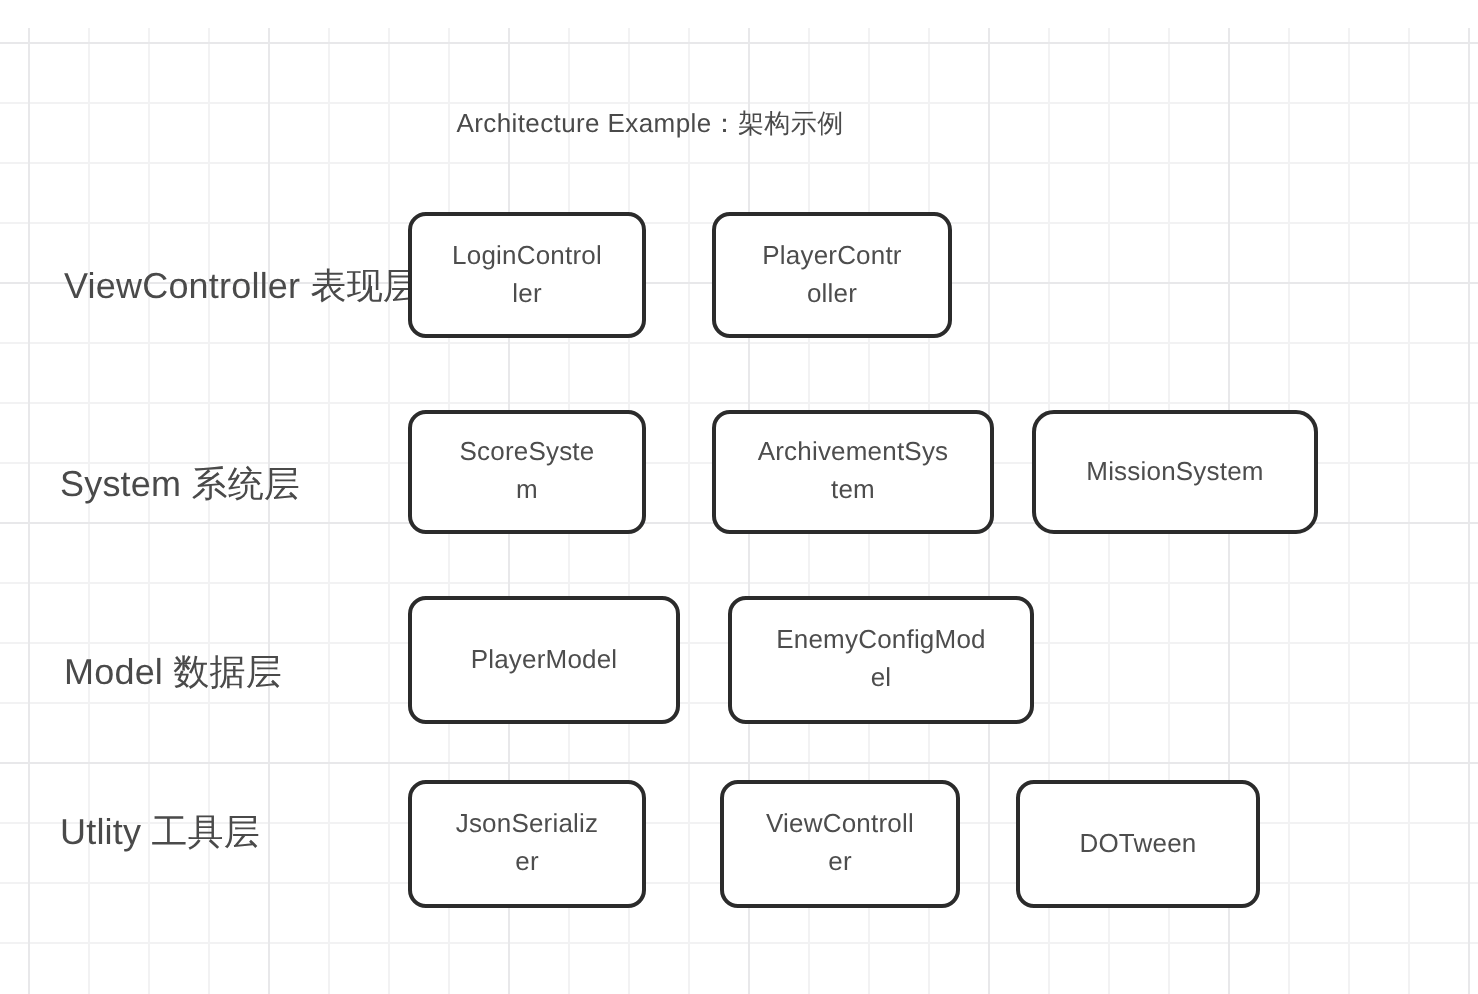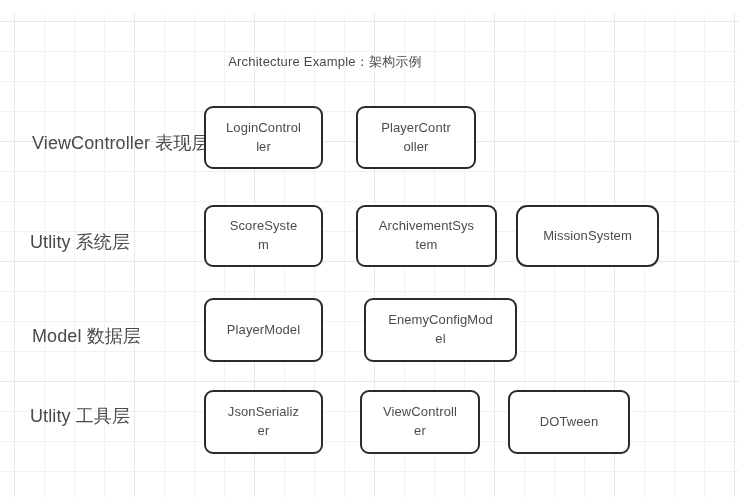--- a/index.html
+++ b/index.html
@@ -77,31 +77,31 @@
 <div id="canvas">
 
   <div class="diagram-title">Architecture Example：架构示例</div>
 
   <div class="row-label" style="left:32px; top:117px;">ViewController 表现层</div>
 
   <div class="node" style="left:204px; top:92px; width:119px; height:63px;">LoginController</div>
 
   <div class="node" style="left:356px; top:92px; width:120px; height:63px;">PlayerController</div>
 
-  <div class="row-label" style="left:30px; top:216px;">Utlity 系统层</div>
+  <div class="row-label" style="left:30px; top:216px;">System 系统层</div>
 
   <div class="node" style="left:204px; top:191px; width:119px; height:62px;">ScoreSystem</div>
 
   <div class="node" style="left:356px; top:191px; width:141px; height:62px;">ArchivementSystem</div>
 
   <div class="node" style="left:516px; top:191px; width:143px; height:62px;border-radius:11px;">MissionSystem</div>
 
   <div class="row-label" style="left:32px; top:310px;">Model 数据层</div>
 
-  <div class="node" style="left:204px; top:284px; width:119px; height:64px;">PlayerModel</div>
+  <div class="node" style="left:204px; top:284px; width:136px; height:64px;">PlayerModel</div>
 
   <div class="node" style="left:364px; top:284px; width:153px; height:64px;">EnemyConfigModel</div>
 
   <div class="row-label" style="left:30px; top:390px;">Utlity 工具层</div>
 
   <div class="node" style="left:204px; top:376px; width:119px; height:64px;">JsonSerializer</div>
 
   <div class="node" style="left:360px; top:376px; width:120px; height:64px;">ViewController</div>
 
   <div class="node" style="left:508px; top:376px; width:122px; height:64px;">DOTween</div>

